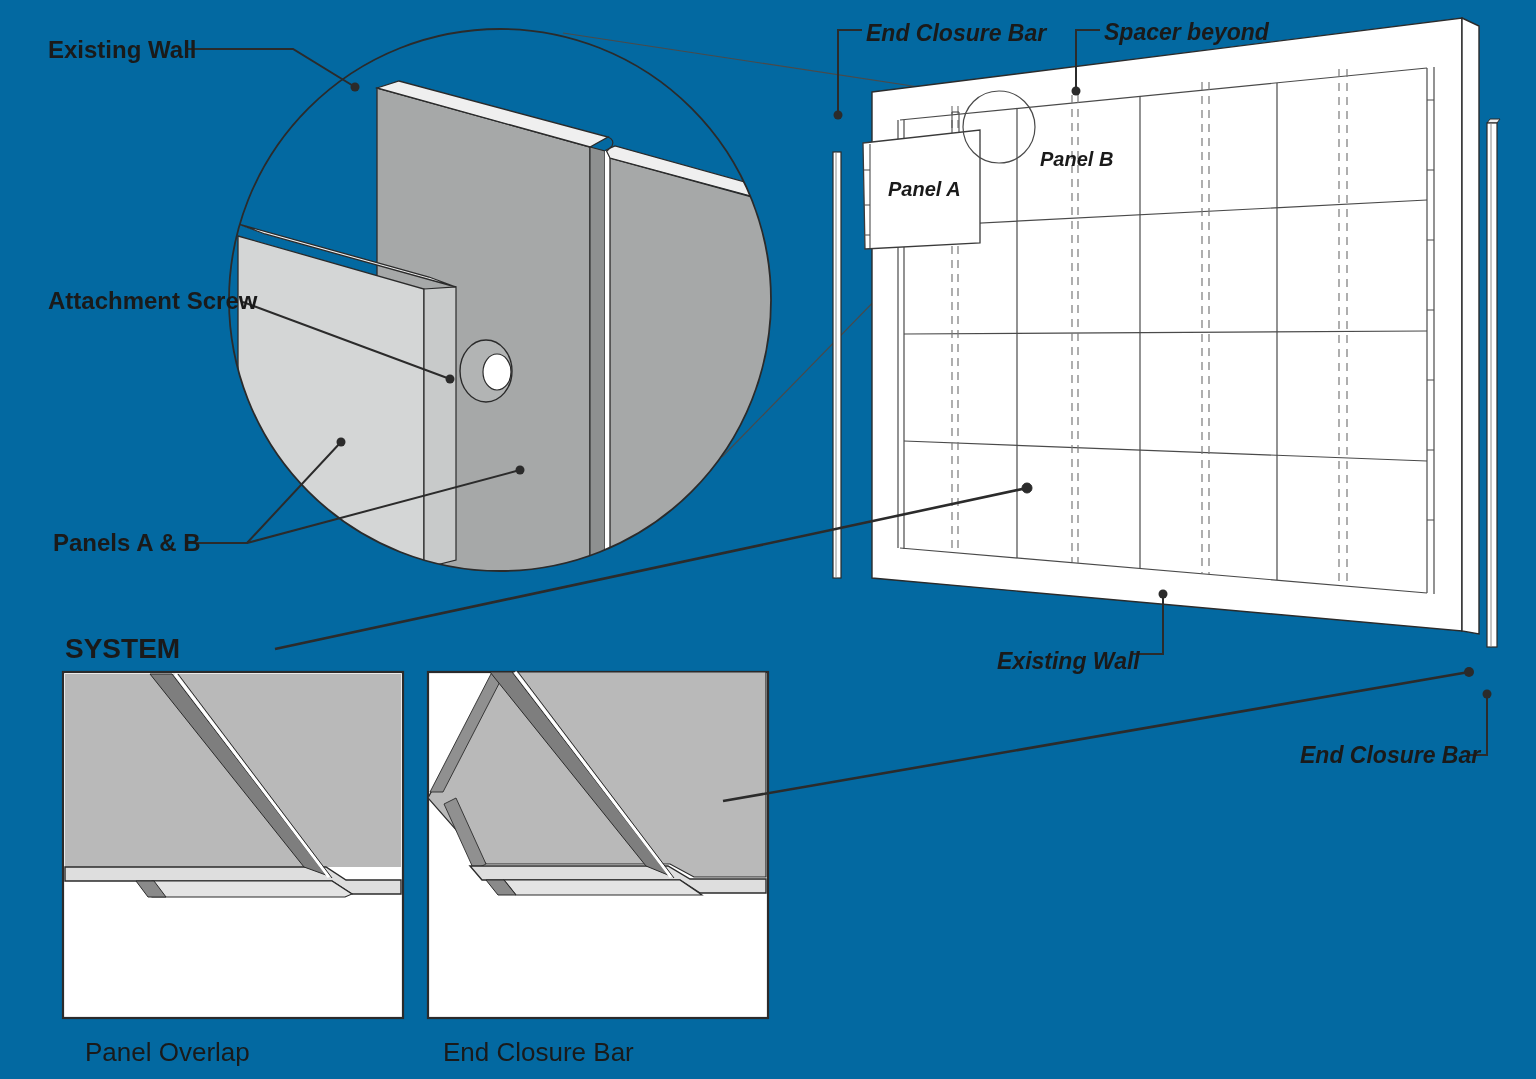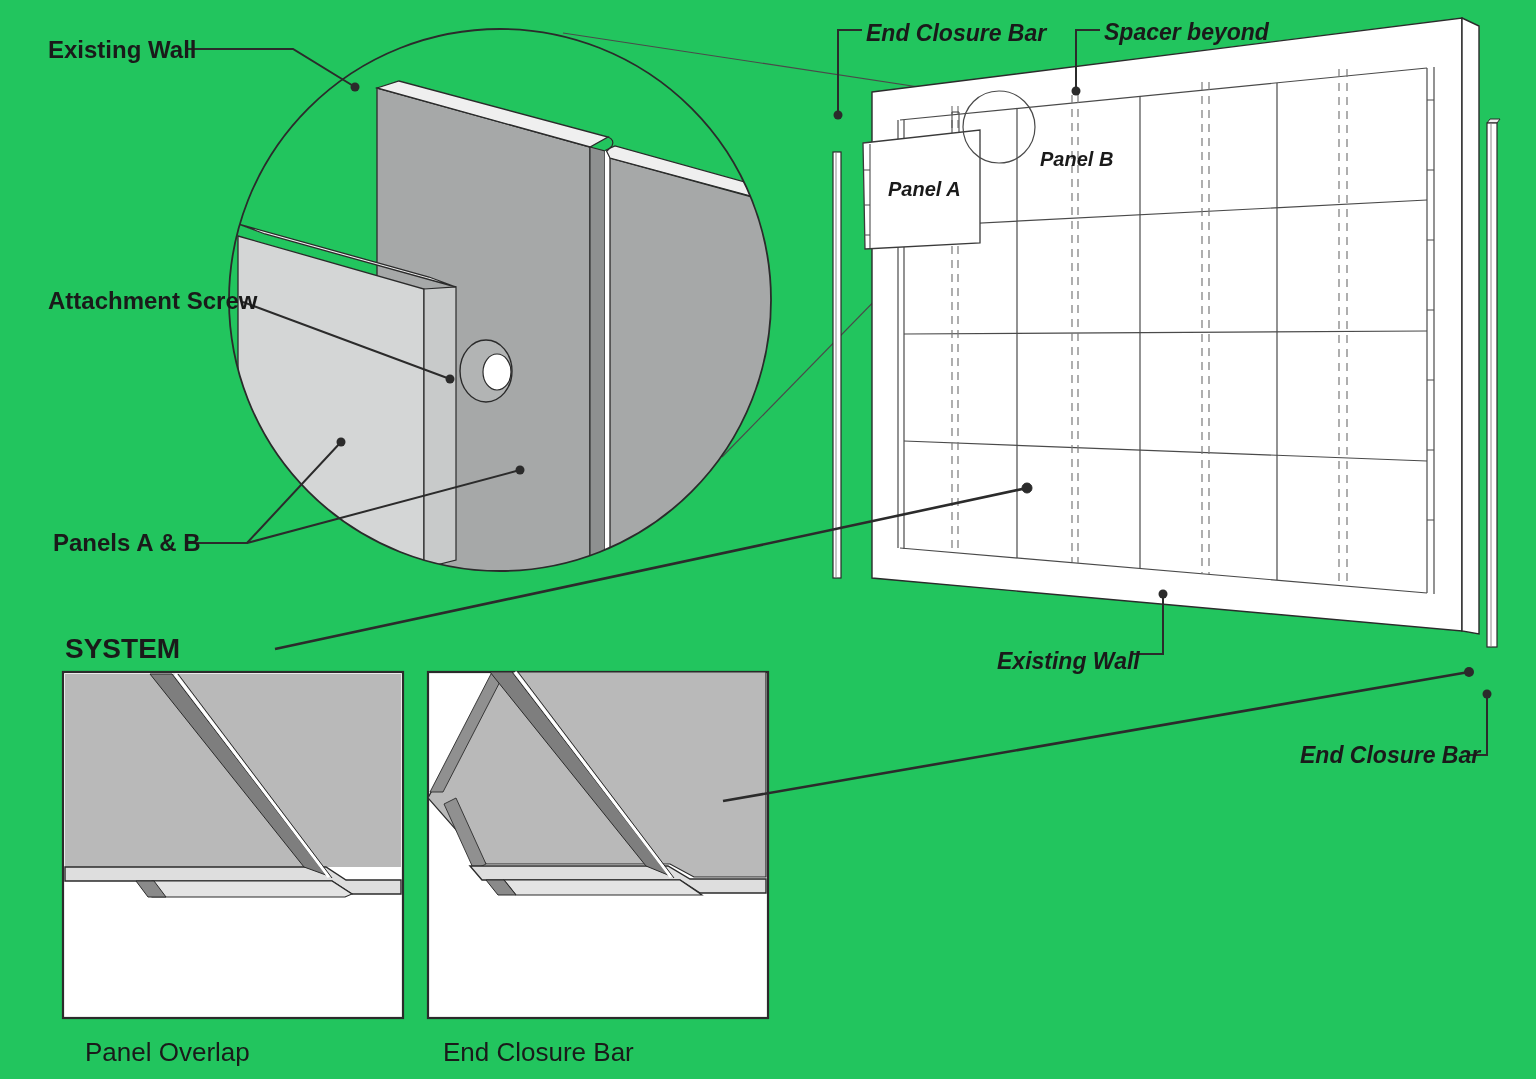--- a/index.html
+++ b/index.html
@@ -1,16 +1,16 @@
 <!DOCTYPE html>
 <html><head>
 <meta charset="utf-8">
 <style>
   html,body{margin:0;padding:0;background:#ffffff;}
-  .stage{position:relative;width:1536px;height:1079px;background:#22c55e;overflow:hidden;
+  .stage{position:relative;width:1536px;height:1079px;background:#0369a1;overflow:hidden;
          font-family:"Liberation Sans", sans-serif;}
   svg text{fill:#1a1a1a;}
   .lbl{font-family:"Liberation Sans", sans-serif;font-weight:600;font-size:24px;}
   .lbl-big{font-family:"Liberation Sans", sans-serif;font-weight:600;font-size:28px;}
   .cap{font-family:"Liberation Sans", sans-serif;font-weight:400;font-size:26px;}
   .ilbl{font-family:"Liberation Sans", sans-serif;font-style:italic;font-weight:700;font-size:23px;}
   .ilbl-sm{font-family:"Liberation Sans", sans-serif;font-style:italic;font-weight:600;font-size:20px;}
 </style>
 </head>
 <body>

